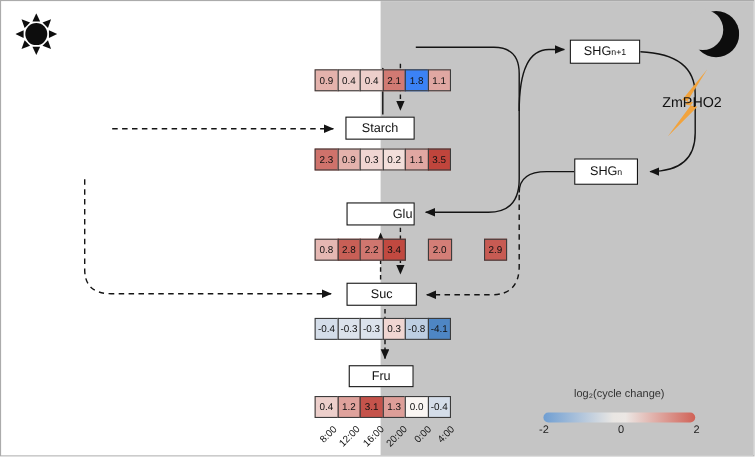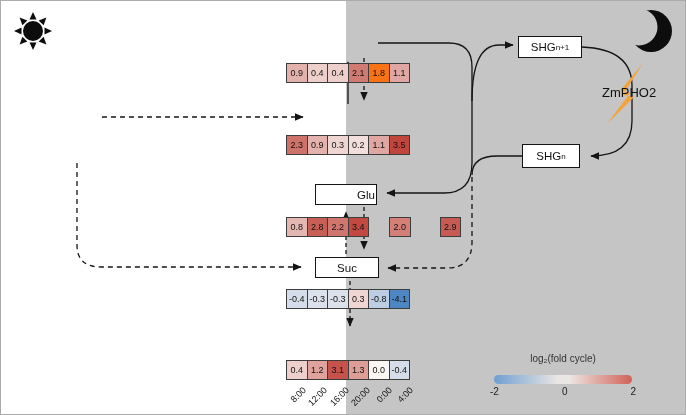--- a/index.html
+++ b/index.html
@@ -73,44 +73,50 @@
       <polygon points="19,0 15.5,7.5 22.5,7.5" transform="rotate(315 19 19)"></polygon>
     </g>
   </svg>
 
   <svg class="icon" style="left:625px;top:4px;" width="46" height="52" viewBox="0 0 46 52">
     <circle cx="25" cy="26" r="21" fill="#0d0d0d"></circle>
     <circle cx="13" cy="22" r="18.5" fill="#c5c5c5"></circle>
   </svg>
 
 
+  <div class="node" style="left:313px;top:105px;width:63px;height:21px;">
+      <span>Starch</span>
+    </div>
   <div class="node" style="left:314px;top:183px;width:62px;height:21px;padding-left:40px;">
       <span>Glu</span>
     </div>
   <div class="node" style="left:314px;top:256px;width:64px;height:21px;">
       <span>Suc</span>
+    </div>
+  <div class="node" style="left:316px;top:331px;width:59px;height:20px;">
+      <span>Fru</span>
     </div>
   <div class="node" style="left:517px;top:35px;width:64px;height:22px;">
     <span>SHG</span>
       <sub>n+1</sub>
   </div>
   <div class="node" style="left:521px;top:143px;width:58px;height:24px;">
     <span>SHG</span>
       <sub>n</sub>
   </div>
 
   <div class="enzyme">ZmPHO2</div>
 
   <div id="heatmaps">
       <div class="hrow" style="left: 285px; top: 62px;">
         <div class="hcell" style="background: rgb(228, 178, 172);">0.9</div>
         <div class="hcell" style="background: rgb(237, 207, 203);">0.4</div>
         <div class="hcell" style="background: rgb(237, 207, 203);">0.4</div>
         <div class="hcell" style="background: rgb(209, 122, 115);">2.1</div>
-        <div class="hcell" style="background: #f97316;">1.8</div>
+        <div class="hcell" style="background: #3b82f6;">1.8</div>
         <div class="hcell" style="background: rgb(224, 167, 162);">1.1</div>
       </div>
       <div class="hrow" style="left: 285px; top: 134px;">
         <div class="hcell" style="background: rgb(207, 114, 107);">2.3</div>
         <div class="hcell" style="background: rgb(228, 178, 172);">0.9</div>
         <div class="hcell" style="background: rgb(240, 214, 210);">0.3</div>
         <div class="hcell" style="background: rgb(242, 222, 218);">0.2</div>
         <div class="hcell" style="background: rgb(224, 167, 162);">1.1</div>
         <div class="hcell" style="background: rgb(192, 69, 60);">3.5</div>
       </div>
@@ -141,20 +147,20 @@
     </div>
   <div id="timeaxis">
       <span class="tlabel" style="left: 263.75px; top: 384px;">8:00</span>
       <span class="tlabel" style="left: 285.25px; top: 384px;">12:00</span>
       <span class="tlabel" style="left: 306.75px; top: 384px;">16:00</span>
       <span class="tlabel" style="left: 328.25px; top: 384px;">20:00</span>
       <span class="tlabel" style="left: 349.75px; top: 384px;">0:00</span>
       <span class="tlabel" style="left: 371.25px; top: 384px;">4:00</span>
     </div>
 
-  <div class="legend-title">log₂(fold cycle)</div>
+  <div class="legend-title">log₂(cycle change)</div>
   <div class="legend-bar"></div>
   <div class="legend-ticks">
     <span>-2</span>
     <span>0</span>
     <span>2</span>
   </div>
 </div>
 
 </body></html>

